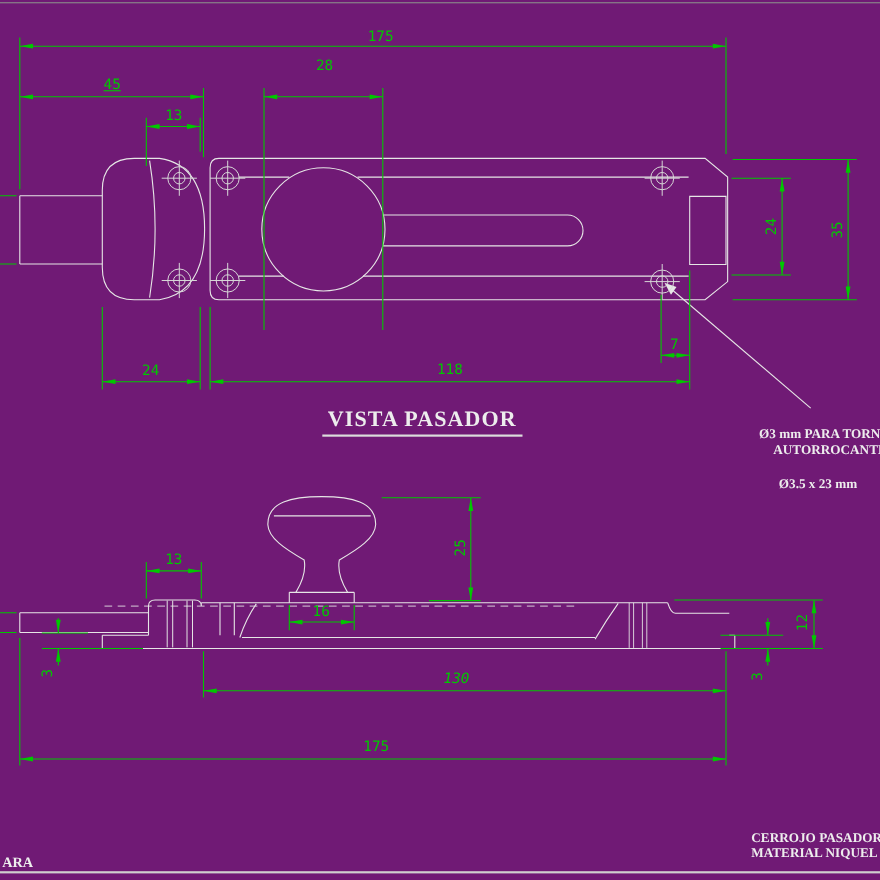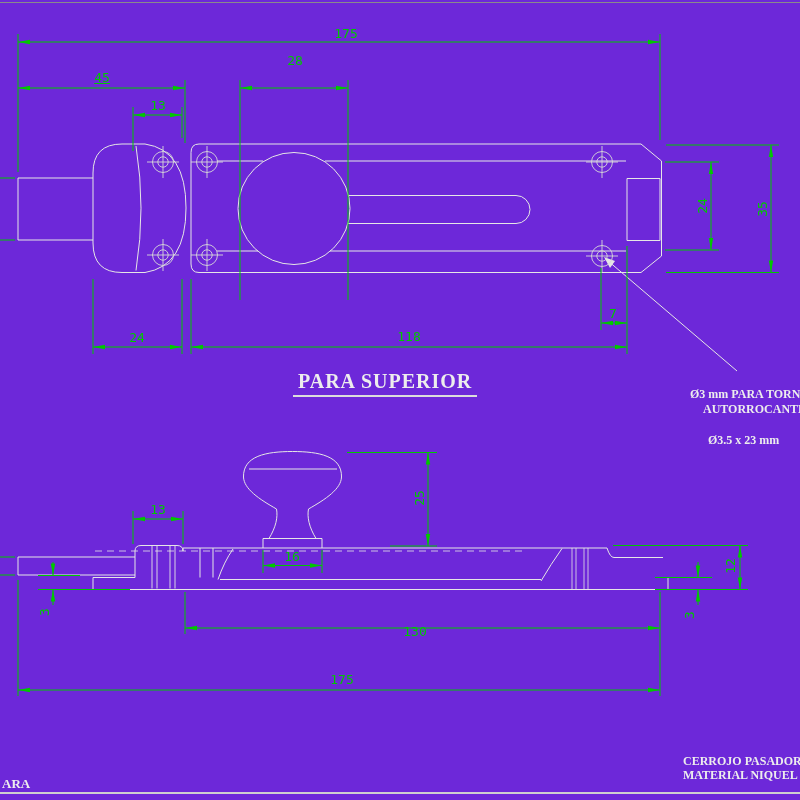--- a/index.html
+++ b/index.html
@@ -1,16 +1,16 @@
 <!DOCTYPE html>
 <html><head>
 <meta charset="utf-8">
 <style>
   html,body{margin:0;padding:0;background:#000;}
-  #stage{position:relative;width:800px;height:800px;background:#6d28d9;overflow:hidden;
+  #stage{position:relative;width:800px;height:800px;background:#701a75;overflow:hidden;
          font-family:"Liberation Sans",sans-serif;}
   #stage svg{position:absolute;left:0;top:0;}
   .dim-label{position:absolute;color:#00c800;font-family:"DejaVu Sans Mono",monospace;
              font-size:13px;line-height:13px;white-space:nowrap;transform:translateX(-50%);}
   .dim-label.rot{transform:translate(-50%,-50%) rotate(-90deg);}
   .view-title{position:absolute;color:#ededed;font-family:"Liberation Serif",serif;
               font-weight:bold;font-size:20px;letter-spacing:1px;white-space:nowrap;
               padding:0 5px 2px 5px;border-bottom:2px solid #dcdcdc;}
   .note-line{position:absolute;color:#ededed;font-family:"Liberation Serif",serif;
              font-weight:bold;font-size:12px;line-height:13px;white-space:nowrap;}
@@ -197,24 +197,24 @@
   <span class="dim-label" style="left:137px;top:331px;">24</span>
   <span class="dim-label" style="left:409px;top:330px;">118</span>
   <span class="dim-label" style="left:613px;top:307px;">7</span>
 
   <span class="dim-label" style="left:158px;top:503px;">13</span>
   <span class="dim-label rot" style="left:419px;top:498px;">25</span>
   <span class="dim-label" style="left:292px;top:550px;">16</span>
   <span class="dim-label rot" style="left:44px;top:612px;">3</span>
   <span class="dim-label rot" style="left:689px;top:615px;">3</span>
   <span class="dim-label rot" style="left:730px;top:566px;">12</span>
-  <span class="dim-label" style="left:415px;top:625px;">130</span>
+  <span class="dim-label" style="left:415px;top:611px;font-style:italic;">130</span>
   <span class="dim-label" style="left:342px;top:673px;">175</span>
 
-  <div class="view-title" style="left:293px;top:370px;">PARA SUPERIOR</div>
+  <div class="view-title" style="left:293px;top:370px;">VISTA PASADOR</div>
 
   <div class="note-line" style="left:690px;top:388px;">Ø3 mm PARA TORNIL</div>
   <div class="note-line" style="left:703px;top:403px;">AUTORROCANTE</div>
   <div class="note-line" style="left:708px;top:419px;margin-top:15px;">Ø3.5 x 23 mm</div>
 
   <div class="tb-text" style="left:683px;top:755px;">CERROJO PASADOR</div>
   <div class="tb-text" style="left:683px;top:769px;">MATERIAL NIQUEL</div>
   <div class="tb-text" style="left:2px;top:777px;font-size:13px;">ARA</div>
 
 </div>

